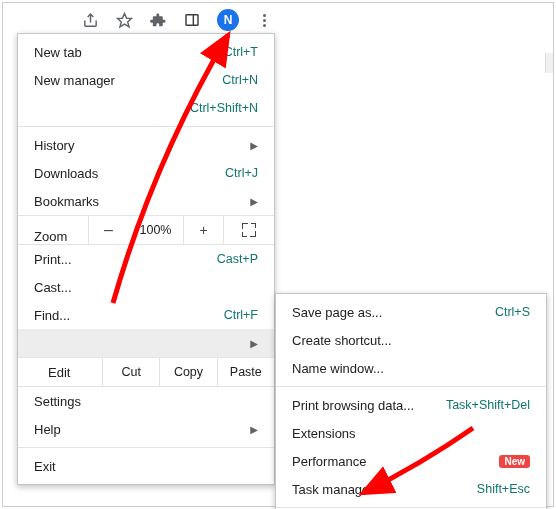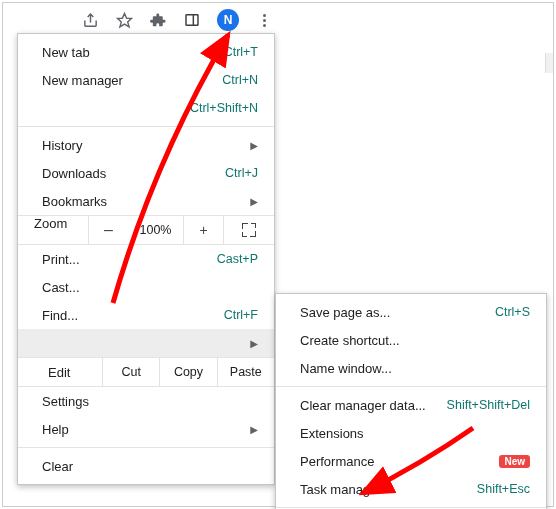--- a/index.html
+++ b/index.html
@@ -48,27 +48,27 @@
   .menu1 { left: 14px; top: 30px; width: 258px; }
   .menu2 { left: 272px; top: 290px; width: 272px; }
   .item {
     display:flex; align-items:center;
     height: 28px;
     padding: 0 16px;
     white-space: nowrap;
     cursor: default;
   }
   .item.hover { background:#ededed; }
-  .label { flex: 1 1 auto; margin-left: 8px; }
+  .label { flex: 1 1 auto; }
   .short { color:#0f766e; font-size:12.5px; margin-left:auto;}
   .chev { margin-left:auto; color:#5f6368; font-size:10px;}
   .sep { height:1px; background:#e3e3e3; margin:4px 0;}
   
   .zoomrow{
-    display:flex;align-items:flex-start;height:30px;
+    display:flex;align-items:flex-end;height:30px;
     border-top:1px solid #e3e3e3;border-bottom:1px solid #e3e3e3;
   }
   .zoomrow .zlabel{flex:0 0 70px;padding-left:16px;}
   .zoomrow .dashcell,.zoomrow .pluscell,.zoomrow .pctcell,.zoomrow .fscell{
     border-left:1px solid #e3e3e3;display:flex;align-items:center;justify-content:center;height:100%;
   }
   .zoomrow .dashcell{flex:0 0 40px;font-size:16px;color:#444}
   .zoomrow .pctcell{flex:0 0 55px;border-left:none;font-size:12.5px}
   .zoomrow .pluscell{flex:0 0 40px;font-size:14px;color:#444}
   .zoomrow .fscell{flex:1 1 auto;}
@@ -196,39 +196,39 @@
     </div>
     <div class="item">
       <span class="label">Settings</span>
     </div>
     <div class="item">
       <span class="label">Help</span>
       <span class="chev">▶</span>
     </div>
     <div class="sep"></div>
     <div class="item">
-      <span class="label">Clear</span>
+      <span class="label">Exit</span>
     </div>
   </div>
 
   <div class="menu menu2">
     <div class="item">
       <span class="label">Save page as...</span>
       <span class="short">Ctrl+S</span>
     </div>
     <div class="item">
       <span class="label">Create shortcut...</span>
     </div>
     <div class="item">
       <span class="label">Name window...</span>
     </div>
     <div class="sep"></div>
     <div class="item">
-      <span class="label">Clear manager data...</span>
-      <span class="short">Shift+Shift+Del</span>
+      <span class="label">Print browsing data...</span>
+      <span class="short">Task+Shift+Del</span>
     </div>
     <div class="item">
       <span class="label">Extensions</span>
     </div>
     <div class="item">
       <span class="label">Performance</span>
       <span class="badge">New</span>
     </div>
     <div class="item">
       <span class="label">Task manager</span>

